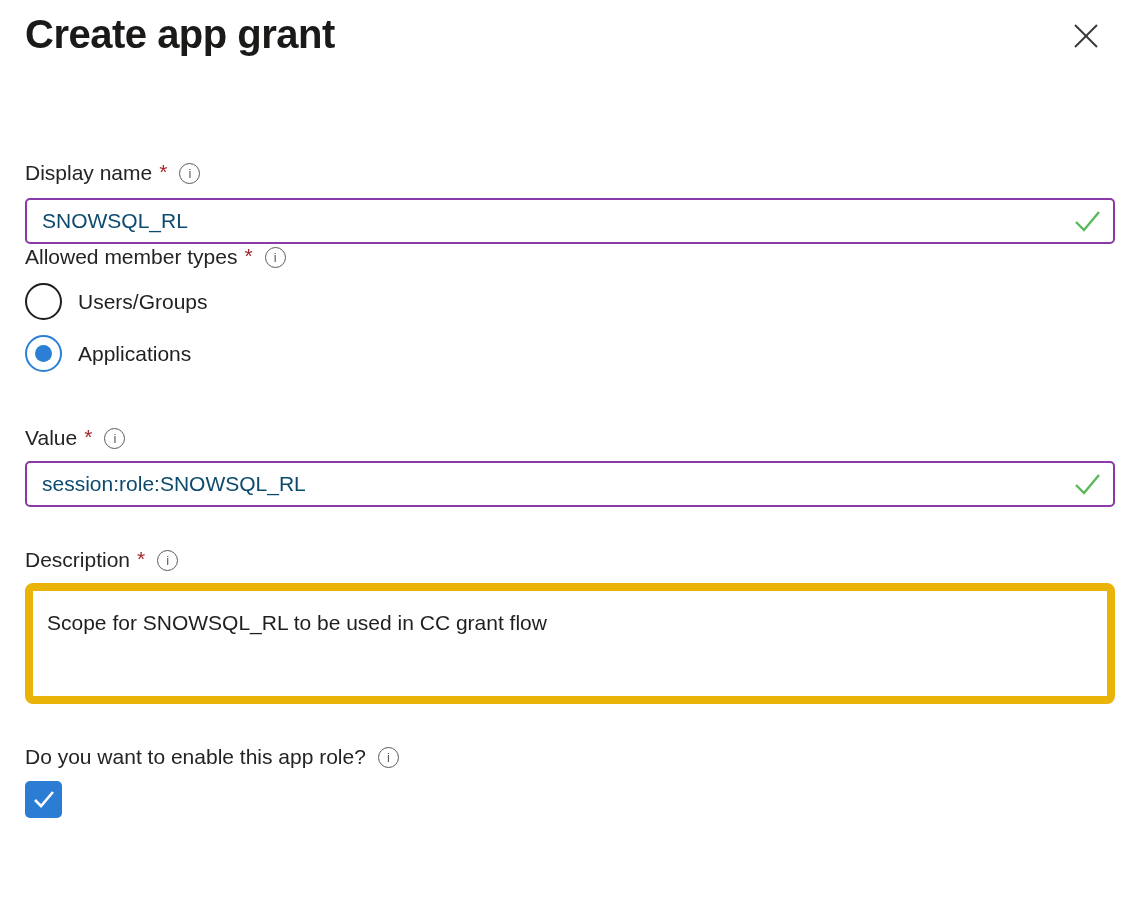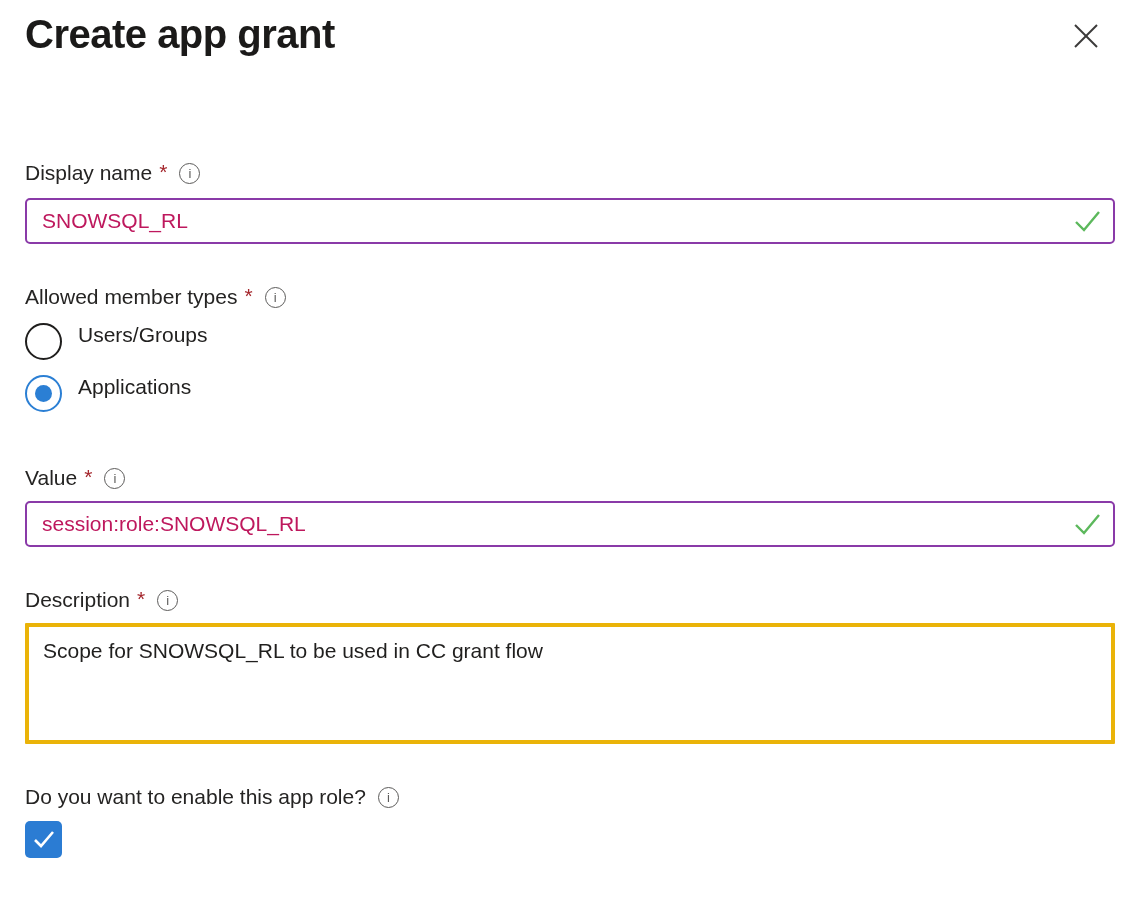--- a/index.html
+++ b/index.html
@@ -37,64 +37,64 @@
   }
   .info-icon {
     width: 21px; height: 21px; margin-left: 12px;
     border: 1.4px solid #5c5b5a; border-radius: 50%;
     display: inline-flex; align-items: center; justify-content: center;
     font-size: 13px; line-height: 1; color: #5c5b5a;
     flex: 0 0 auto;
   }
 
   .group-display { margin-top: 102px; }
-  .group-amt     { margin-top: 40px; }
+  .group-amt     { }
   .group-value   { margin-top: 53px; }
   .group-desc    { margin-top: 40px; }
   .group-enable  { margin-top: 40px; }
 
   
   .input-row { position: relative; margin-top: 12px; }
   .group-value .input-row { margin-top: 10px; }
   .text-input {
     width: 100%; height: 46px;
     border: 2px solid #8a3aa8; border-radius: 5px;
     padding: 0 48px 0 15px;
     font-family: "Liberation Sans", sans-serif;
-    font-size: 21px; color: #be185d;
+    font-size: 21px; color: #0c4a6e;
     background: #fff; outline: none;
   }
   .valid-check {
     position: absolute; right: 13px; top: 50%;
     transform: translateY(-50%);
     display: flex; align-items: center;
   }
 
   
   .radio-row {
-    display: flex; 
+    display: flex; align-items: center;
     margin-top: 15px; cursor: pointer;
   }
   .radio-row.first { margin-top: 13px; }
   .radio-outer {
     width: 37px; height: 37px; border-radius: 50%;
     border: 2.5px solid #1f1e1d; background: #fff;
     display: flex; align-items: center; justify-content: center;
     flex: 0 0 auto;
   }
   .radio-outer.selected { border-color: #2b7fd4; }
   .radio-dot { width: 17px; height: 17px; border-radius: 50%; background: #2b7fd4; }
   .radio-label { margin-left: 16px; font-size: 21px; color: #201f1e; }
 
   
   .description-textarea {
     display: block; width: 100%; height: 121px;
     margin-top: 10px;
-    border: 4px solid #eab308; border-radius: 1px;
-    padding: 10px 14px;
+    border: 8px solid #eab308; border-radius: 8px;
+    padding: 18px 14px;
     font-family: "Liberation Sans", sans-serif;
     font-size: 21px; line-height: 27px; color: #201f1e;
     resize: none; outline: none;
   }
 
   
   .checkbox {
     width: 37px; height: 37px; margin-top: 11px;
     background: #2b7cd3; border-radius: 5px;
     display: flex; align-items: center; justify-content: center;

